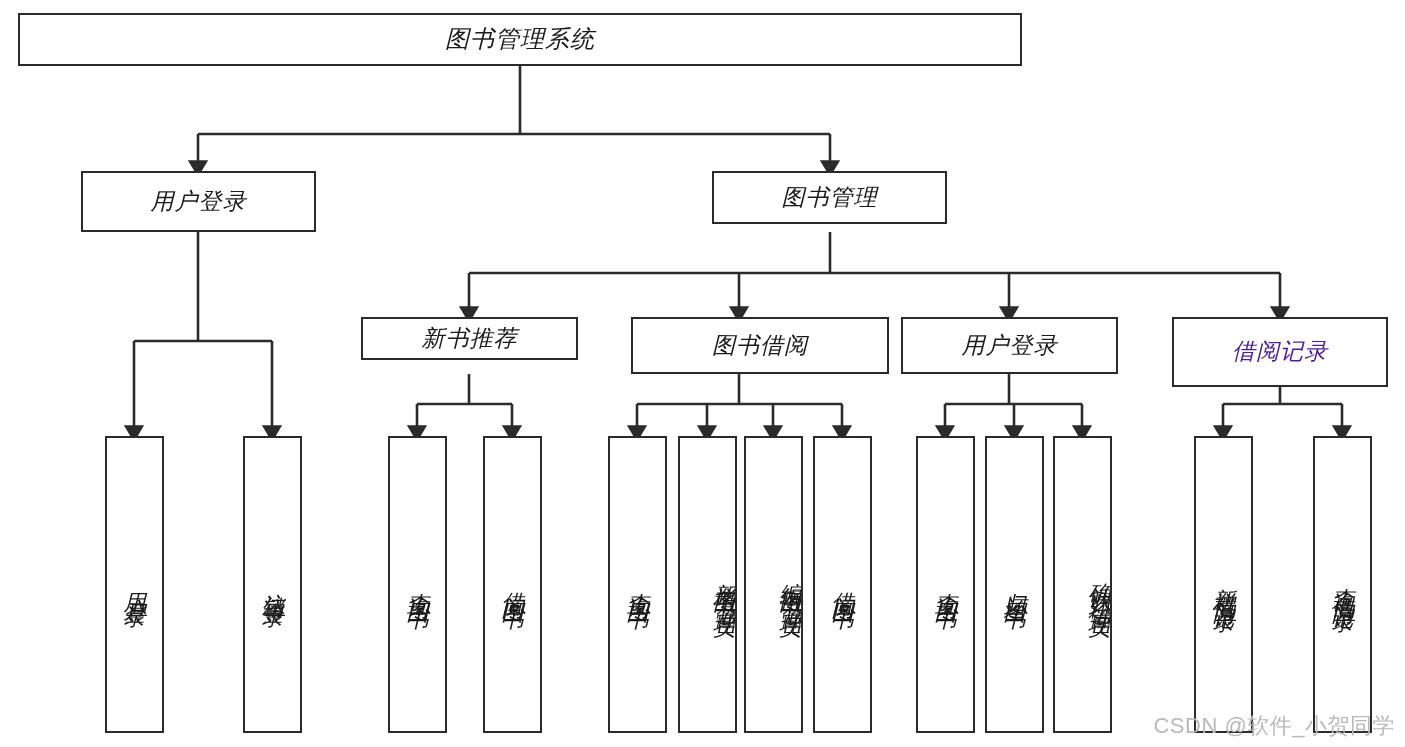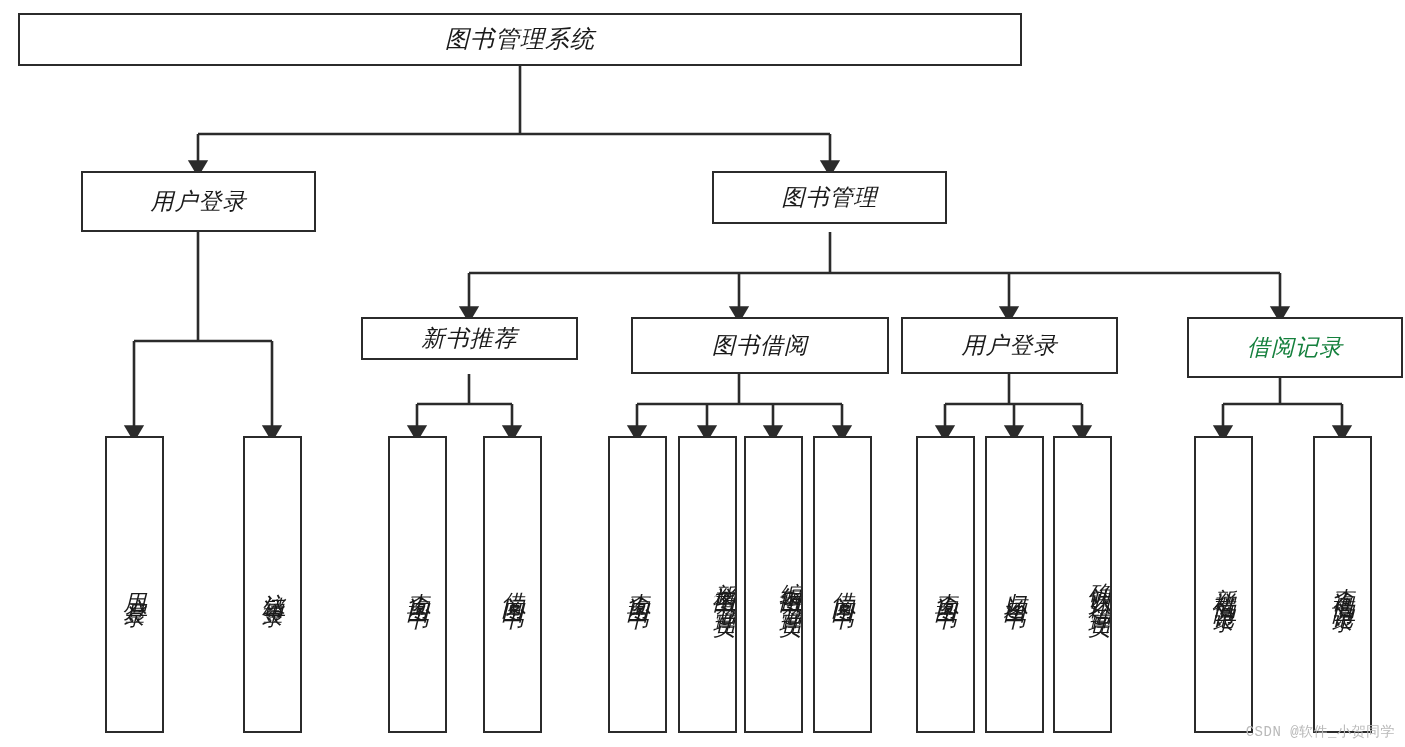--- a/index.html
+++ b/index.html
@@ -60,26 +60,25 @@
     overflow: hidden;
   }
   .node-v.v-short {
     align-items: center;
     padding-top: 0;
   }
   #watermark {
     position: absolute;
     right: 10px;
     bottom: 6px;
-    font-size: 14px;
+    font-size: 22px;
     color: #b9b9b9;
     letter-spacing: 0.5px;
     white-space: nowrap;
     z-index: 5;
-    font-family: Liberation Mono, monospace;
   }
 </style>
 </head>
 <body>
 
 <div id="diagram-root" style="background: rgb(255, 255, 255);">
 
   <svg id="edge-layer" viewBox="0 0 1405 747" xmlns="http://www.w3.org/2000/svg">
     <defs>
       <marker id="arrowhead" markerWidth="9" markerHeight="9" refX="3.6" refY="4.5" orient="auto" markerUnits="strokeWidth">
@@ -143,21 +142,21 @@
 
   <div class="node node-h" style="left: 361px; top: 317px; width: 217px; height: 43px; border-color: rgb(43, 43, 43); background: rgb(255, 255, 255); color: rgb(26, 26, 26);">
     <span>新书推荐</span>
   </div>
   <div class="node node-h" style="left: 631px; top: 317px; width: 258px; height: 57px; border-color: rgb(43, 43, 43); background: rgb(255, 255, 255); color: rgb(26, 26, 26);">
     <span>图书借阅</span>
   </div>
   <div class="node node-h" style="left: 901px; top: 317px; width: 217px; height: 57px; border-color: rgb(43, 43, 43); background: rgb(255, 255, 255); color: rgb(26, 26, 26);">
     <span>用户登录</span>
   </div>
-  <div class="node node-h" style="left: 1172px; top: 317px; width: 216px; height: 61px; border-color: rgb(43, 43, 43); background: rgb(255, 255, 255); color: #15803d; margin-left: 15px;">
+  <div class="node node-h" style="left: 1172px; top: 317px; width: 216px; height: 70px; border-color: rgb(43, 43, 43); background: rgb(255, 255, 255); color: #4c1d95;">
     <span>借阅记录</span>
   </div>
 
   <div class="node node-v v-short" style="left: 105px; top: 436px; width: 59px; height: 297px; border-color: rgb(43, 43, 43); background: rgb(255, 255, 255); color: rgb(26, 26, 26);">
     <span>用户登录</span>
   </div>
   <div class="node node-v v-short" style="left: 243px; top: 436px; width: 59px; height: 297px; border-color: rgb(43, 43, 43); background: rgb(255, 255, 255); color: rgb(26, 26, 26);">
     <span>注销登录</span>
   </div>
   <div class="node node-v v-short" style="left: 388px; top: 436px; width: 59px; height: 297px; border-color: rgb(43, 43, 43); background: rgb(255, 255, 255); color: rgb(26, 26, 26);">

